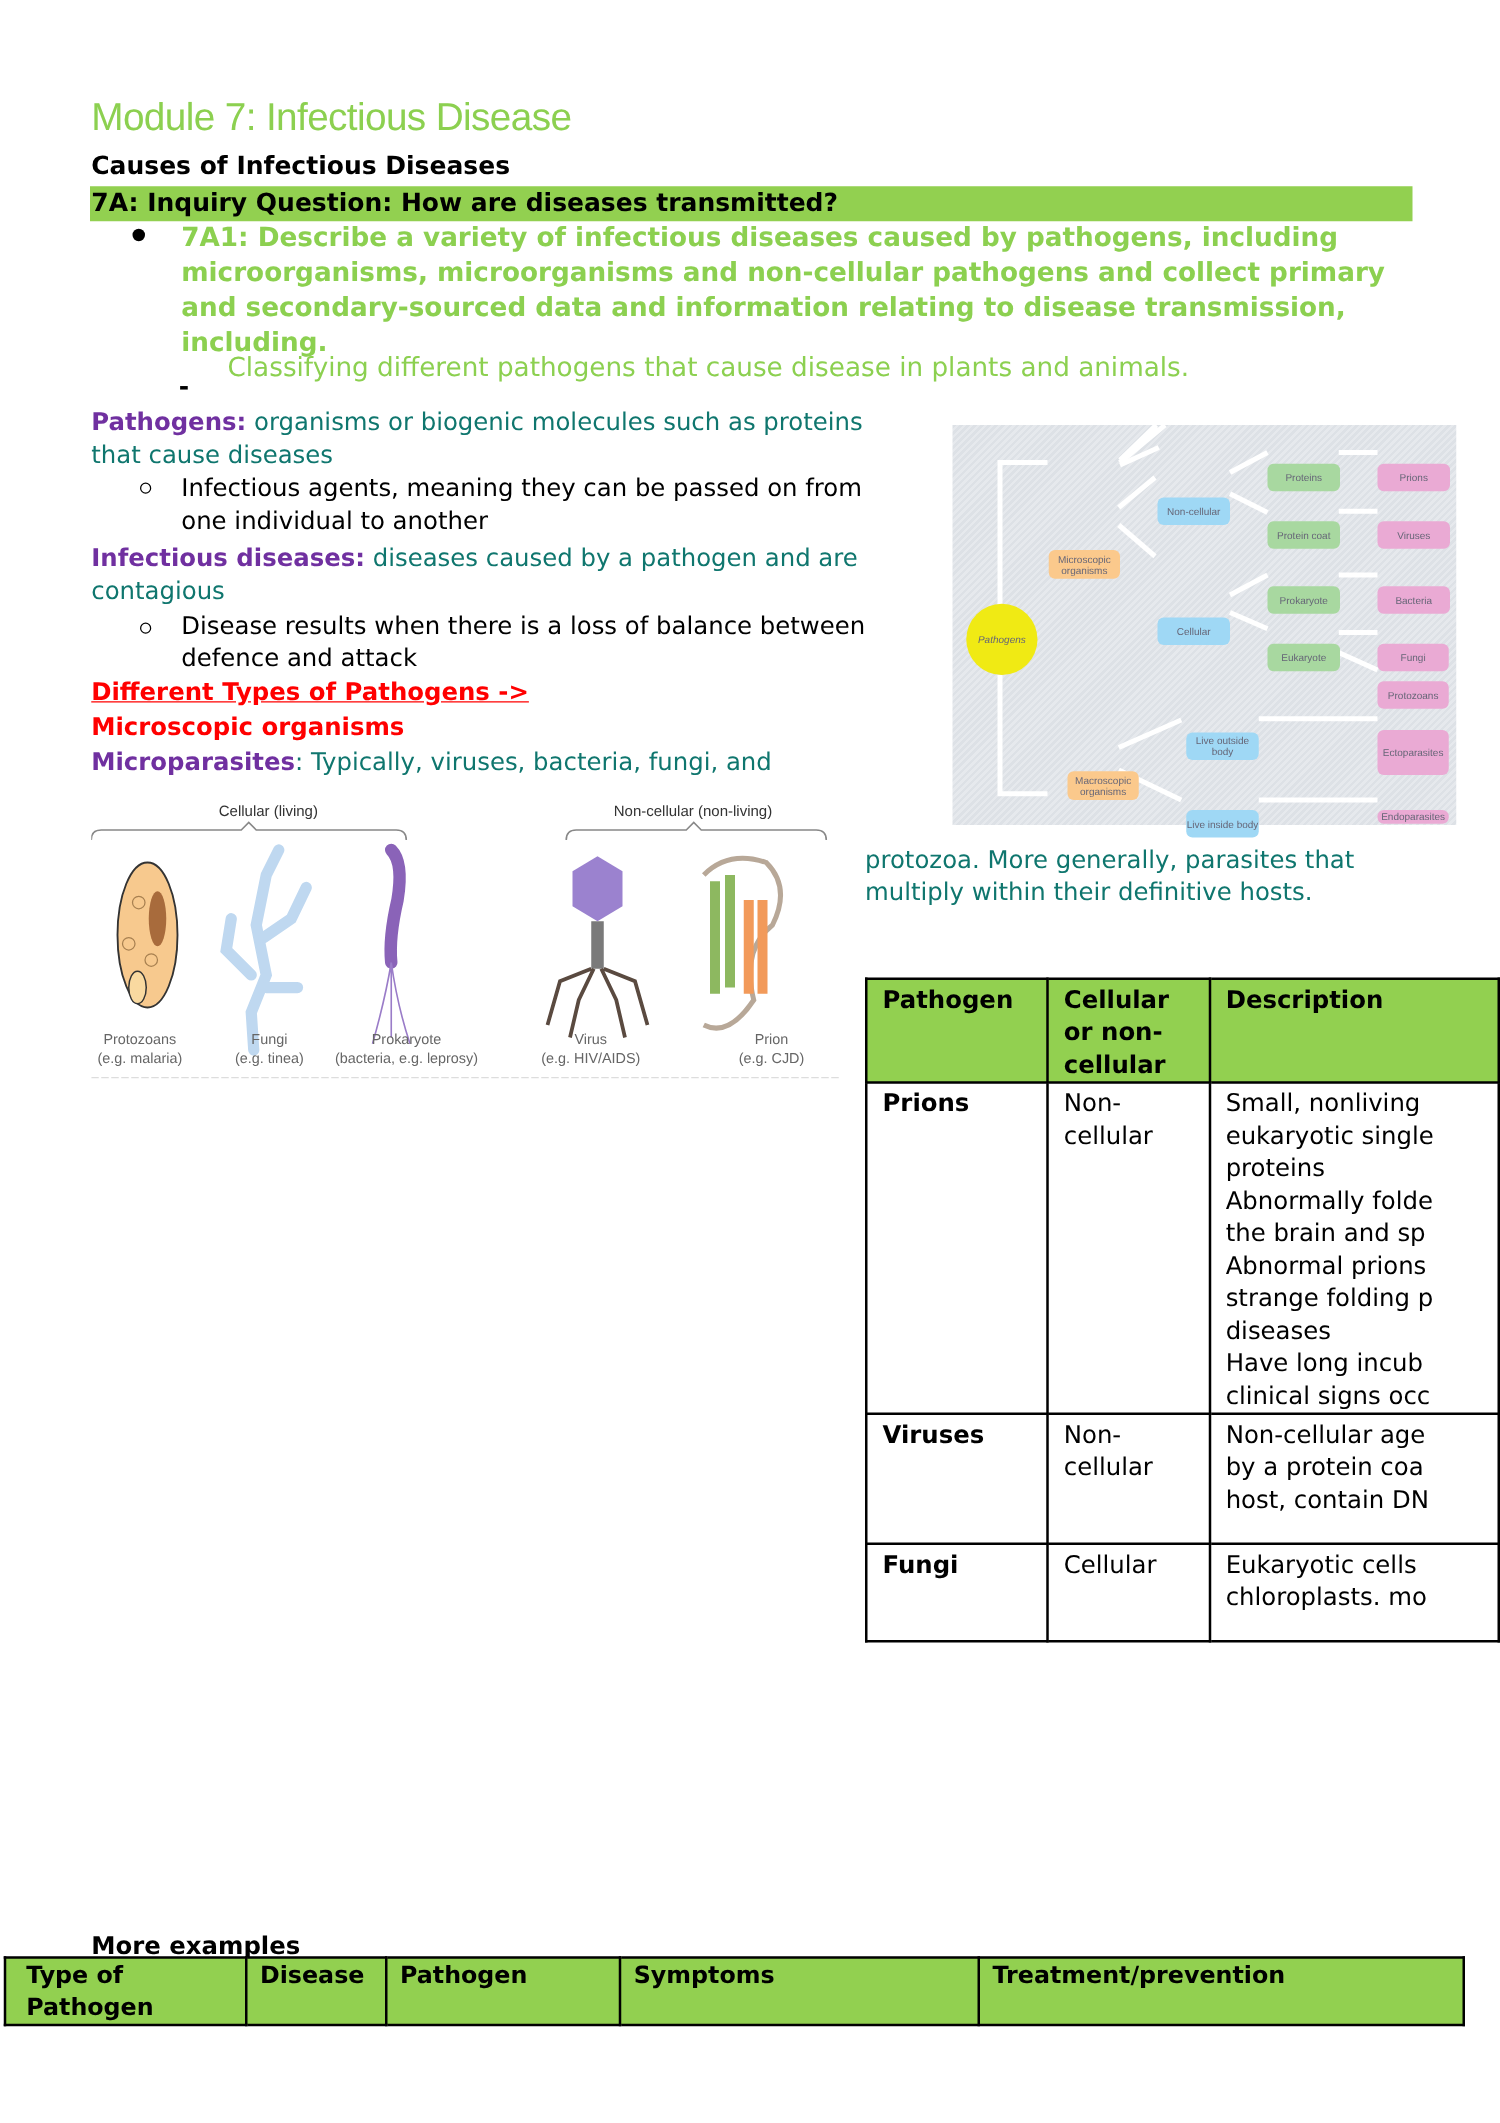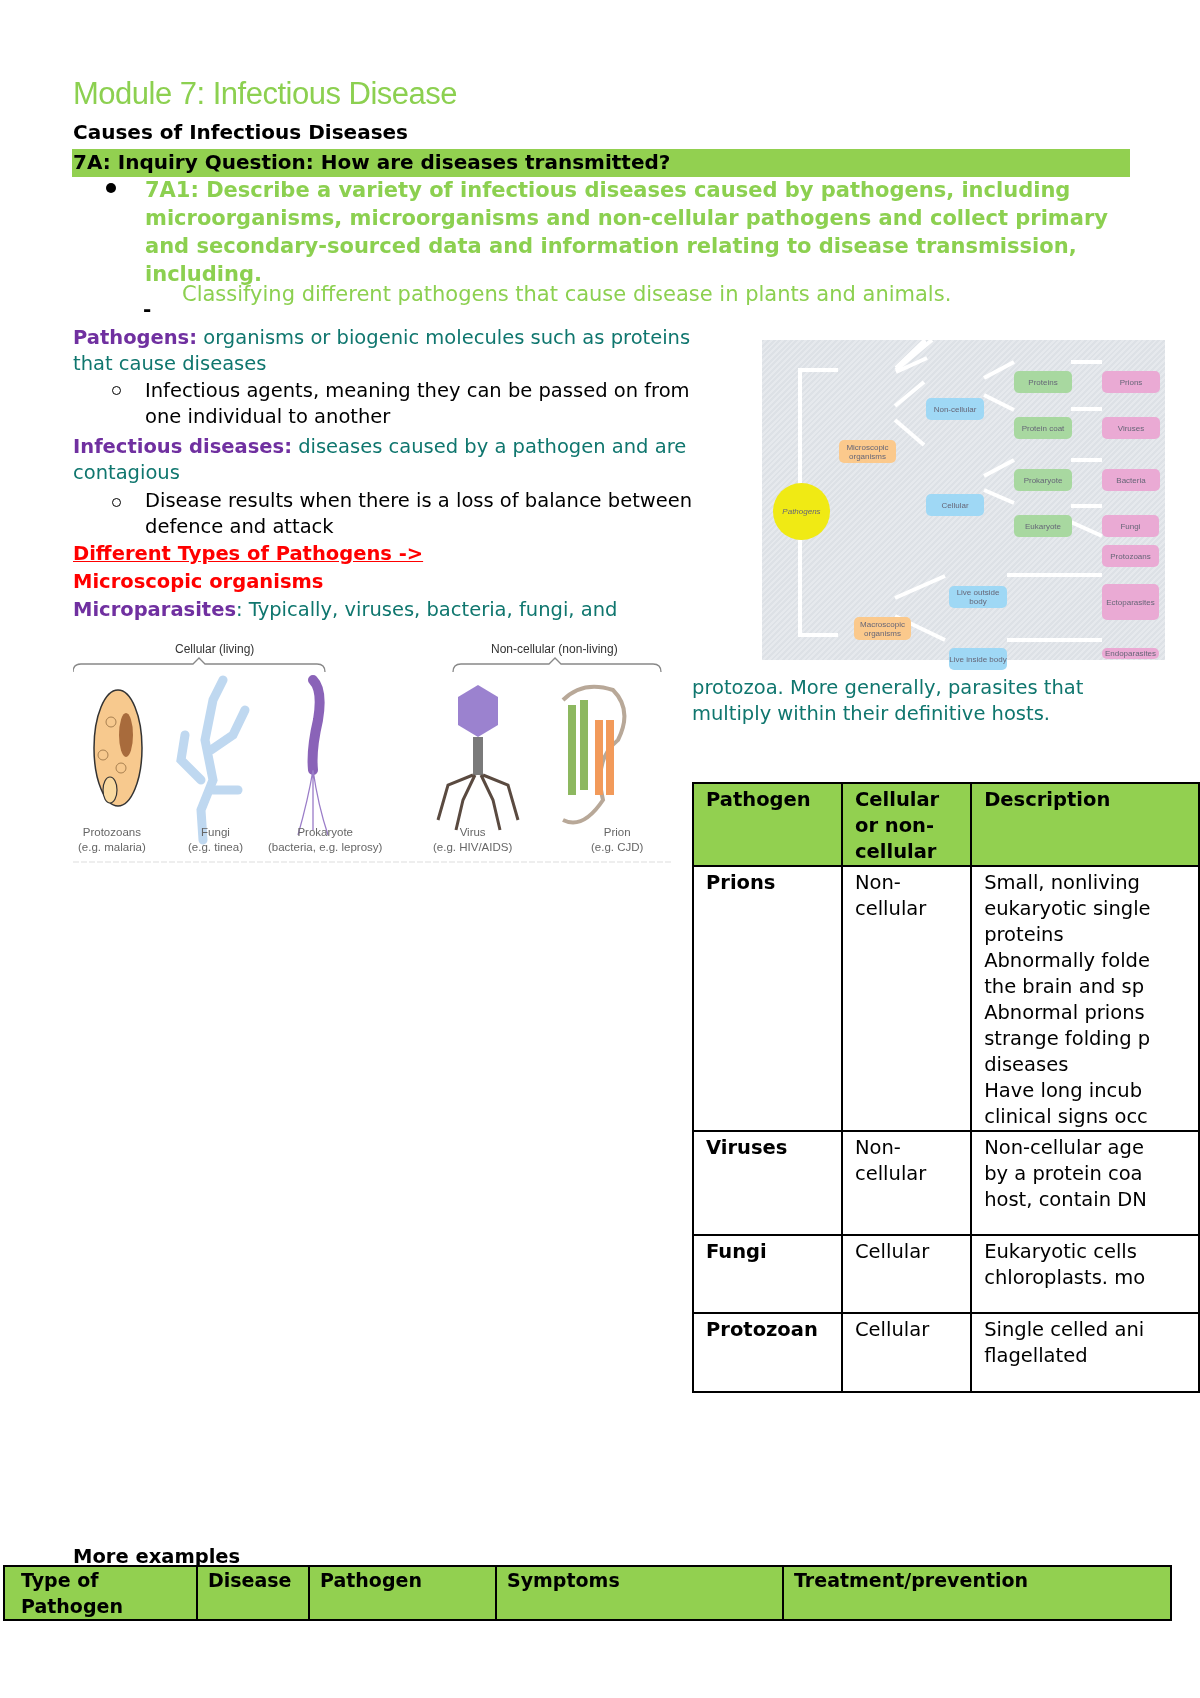--- a/index.html
+++ b/index.html
@@ -236,28 +236,20 @@
     </td>
   </tr>
   <tr style="height:78px;">
     <td class="name">Fungi</td>
     <td>Cellular</td>
     <td class="desc">
       <div>Eukaryotic cells</div>
           <div>chloroplasts. mo</div>
     </td>
   </tr>
-  <tr style="height:79px;">
-    <td class="name">Protozoan</td>
-    <td>Cellular</td>
-    <td class="desc">
-      <div>Single celled ani</div>
-          <div>flagellated</div>
-    </td>
-  </tr>
 </tbody>
   </table>
 
 <div class="abs more">More examples</div>
 <table class="abs etable">
   <tbody>
       <tr style="height:54px;">
     <td style="width:165px;padding-left:16px;">Type of Pathogen</td>
     <td style="width:90px;">
           <div style="width:85px; word-break:break-all;">Disease</div>

